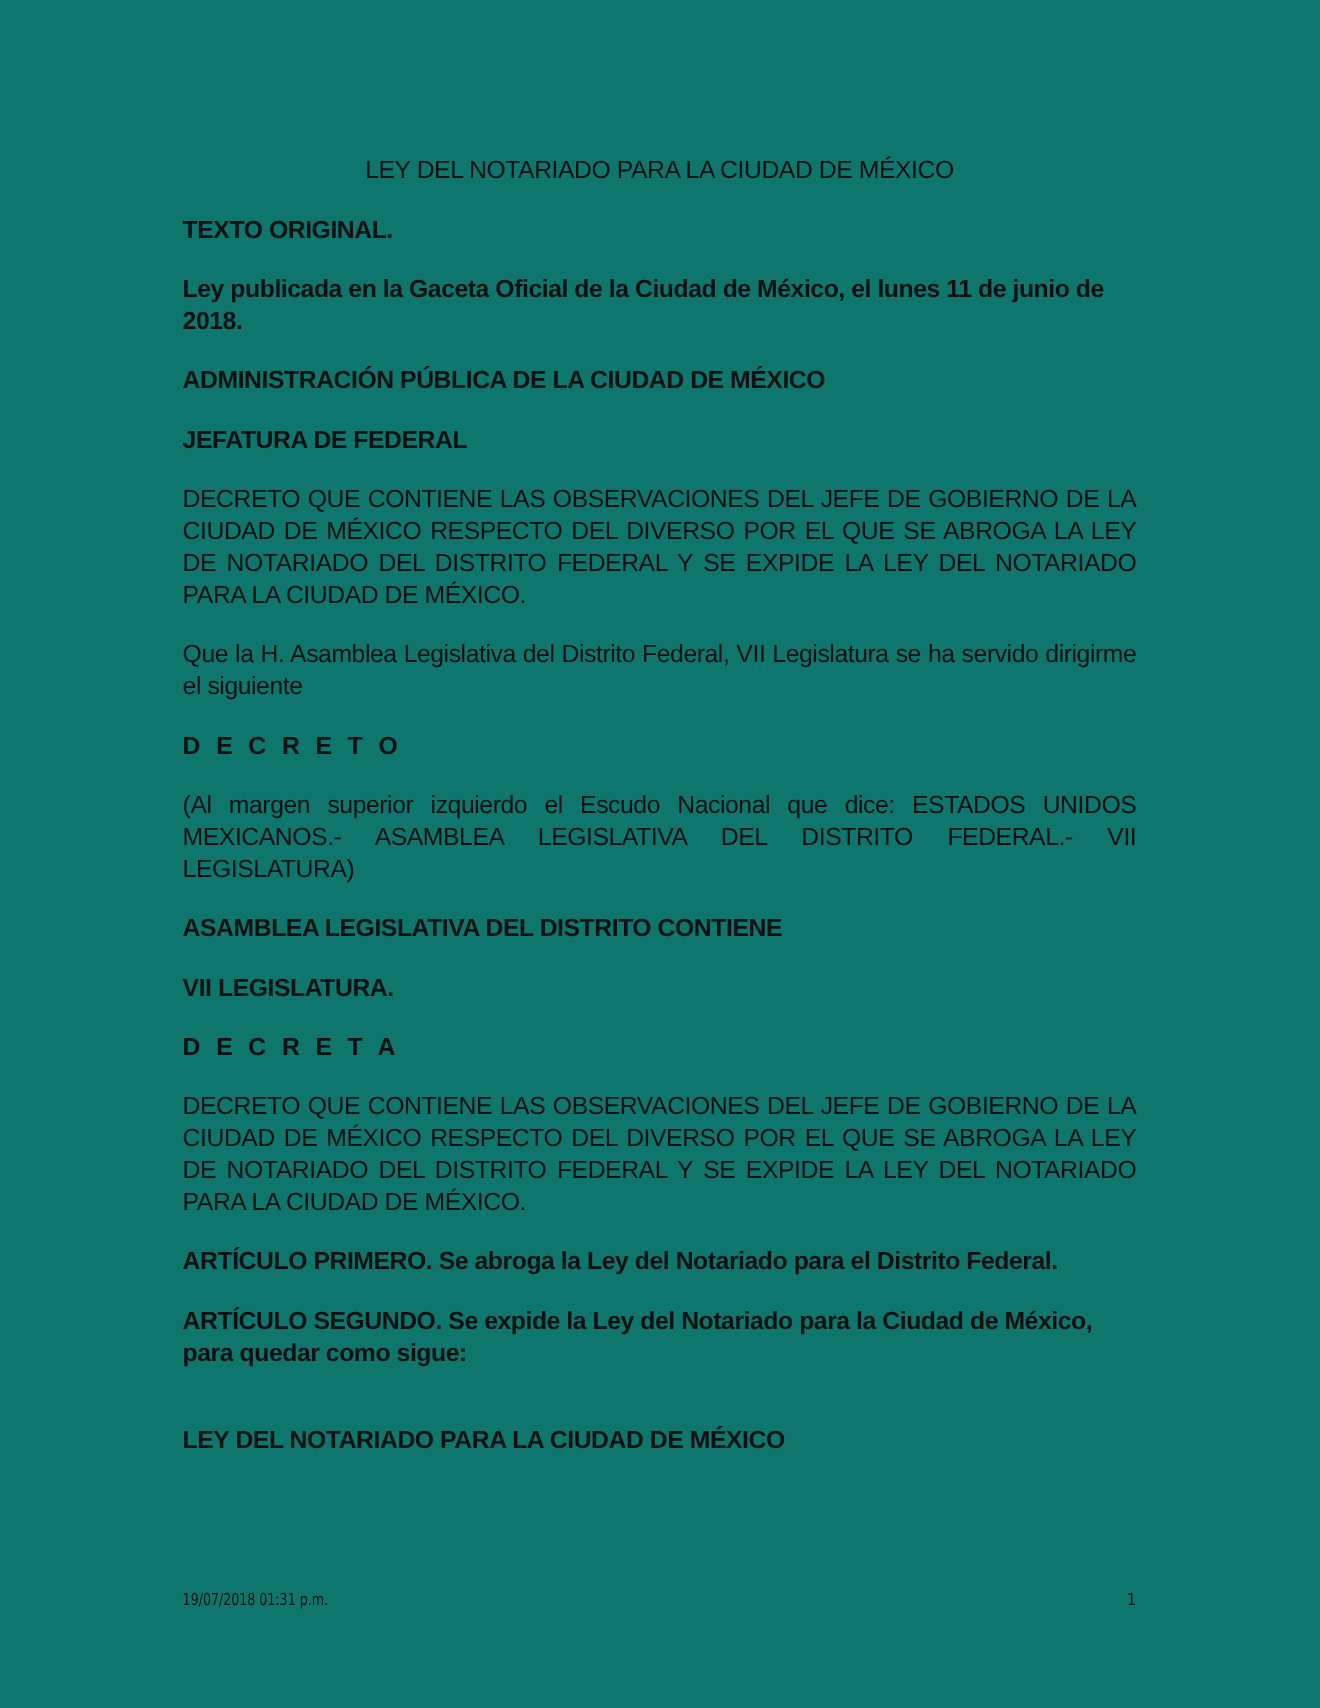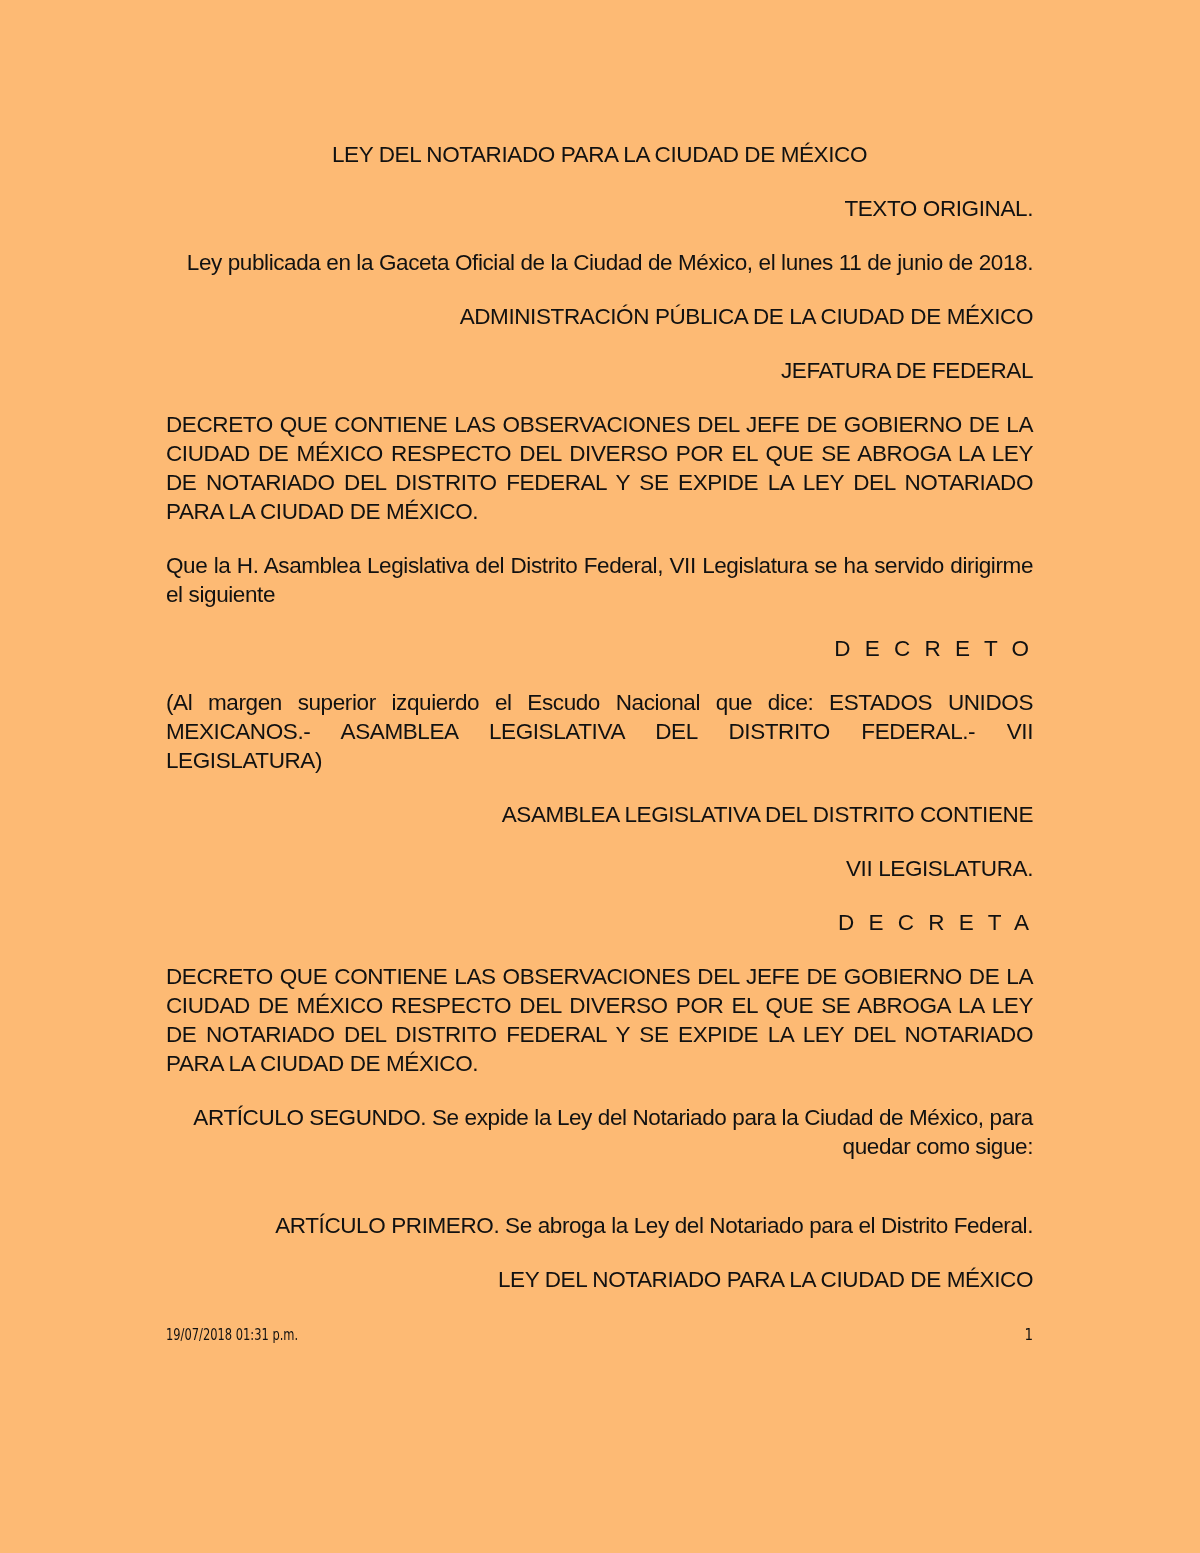--- a/index.html
+++ b/index.html
@@ -1,29 +1,29 @@
 <!DOCTYPE html>
 <html><head>
   <meta charset="utf-8">
   <style>
     html, body { margin: 0; padding: 0; background: #ffffff; }
     body { width: 1200px; height: 1553px; position: relative; overflow: hidden; }
-    .page { position: absolute; left: 0; top: 0; width: 1200px; height: 1553px; background: #fdba74; }
+    .page { position: absolute; left: 0; top: 0; width: 1200px; height: 1553px; background: #0f766e; }
     .content {
       position: absolute; left: 166px; top: 140px; width: 867px;
       font-family: "Liberation Sans", sans-serif; font-size: 22.5px; line-height: 29px;
       color: #111; letter-spacing: -0.4px;
     }
     .content p { margin: 0 0 25px 0; text-align: justify; }
     .content p.title { text-align: center; margin-bottom: 25px; }
-    .content p.left { text-align: right; }
+    .content p.left { text-align: left; font-weight: bold; }
     .content p.spaced { letter-spacing: 4px; }
     .content p.gap-big { margin-bottom: 50px; }
     .footer {
-      position: absolute; left: 166px; top: 1326px; width: 867px; height: 24px;
+      position: absolute; left: 166px; top: 1445px; width: 867px; height: 24px;
       font-family: "DejaVu Sans Condensed", "Liberation Sans Narrow", "Liberation Sans", sans-serif;
       font-size: 15px; color: #111;
     }
     .footer .date { position: absolute; left: 0; top: 0; transform: scaleX(0.85); transform-origin: left; }
     .footer .pagenum { position: absolute; right: 0; top: 0; }
   </style>
 </head>
 <body>
 
 <div class="page">
@@ -34,21 +34,21 @@
     <p class="left">ADMINISTRACIÓN PÚBLICA DE LA CIUDAD DE MÉXICO</p>
     <p class="left">JEFATURA DE FEDERAL</p>
     <p>DECRETO QUE CONTIENE LAS OBSERVACIONES DEL JEFE DE GOBIERNO DE LA CIUDAD DE MÉXICO RESPECTO DEL DIVERSO POR EL QUE SE ABROGA LA LEY DE NOTARIADO DEL DISTRITO FEDERAL Y SE EXPIDE LA LEY DEL NOTARIADO PARA LA CIUDAD DE MÉXICO.</p>
     <p>Que la H. Asamblea Legislativa del Distrito Federal, VII Legislatura se ha servido dirigirme el siguiente</p>
     <p class="left spaced">D E C R E T O</p>
     <p>(Al margen superior izquierdo el Escudo Nacional que dice: ESTADOS UNIDOS MEXICANOS.- ASAMBLEA LEGISLATIVA DEL DISTRITO FEDERAL.- VII LEGISLATURA)</p>
     <p class="left">ASAMBLEA LEGISLATIVA DEL DISTRITO CONTIENE</p>
     <p class="left">VII LEGISLATURA.</p>
     <p class="left spaced">D E C R E T A</p>
     <p>DECRETO QUE CONTIENE LAS OBSERVACIONES DEL JEFE DE GOBIERNO DE LA CIUDAD DE MÉXICO RESPECTO DEL DIVERSO POR EL QUE SE ABROGA LA LEY DE NOTARIADO DEL DISTRITO FEDERAL Y SE EXPIDE LA LEY DEL NOTARIADO PARA LA CIUDAD DE MÉXICO.</p>
+    <p class="left">ARTÍCULO PRIMERO. Se abroga la Ley del Notariado para el Distrito Federal.</p>
     <p class="left gap-big">ARTÍCULO SEGUNDO. Se expide la Ley del Notariado para la Ciudad de México, para quedar como sigue:</p>
-    <p class="left">ARTÍCULO PRIMERO. Se abroga la Ley del Notariado para el Distrito Federal.</p>
     <p class="left">LEY DEL NOTARIADO PARA LA CIUDAD DE MÉXICO</p>
   </div>
   <div class="footer">
     <span class="date">19/07/2018 01:31 p.m.</span>
     <span class="pagenum">1</span>
   </div>
 </div>
 
 </body></html>

